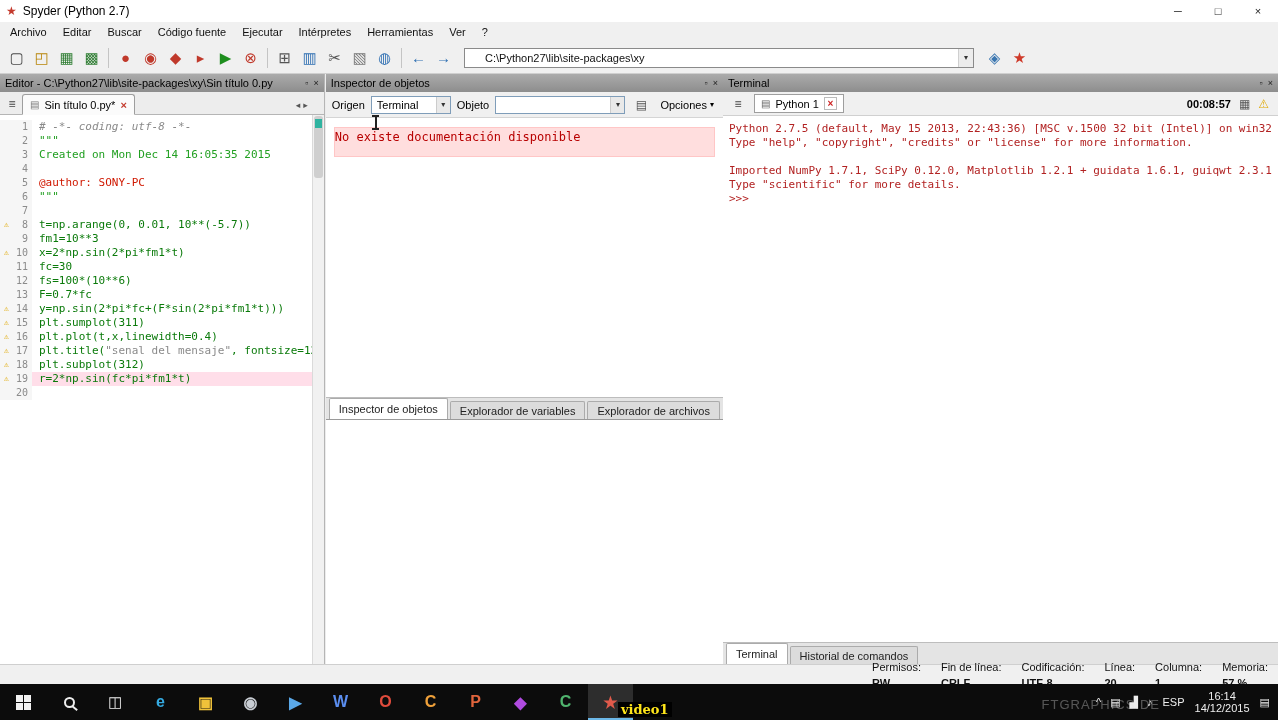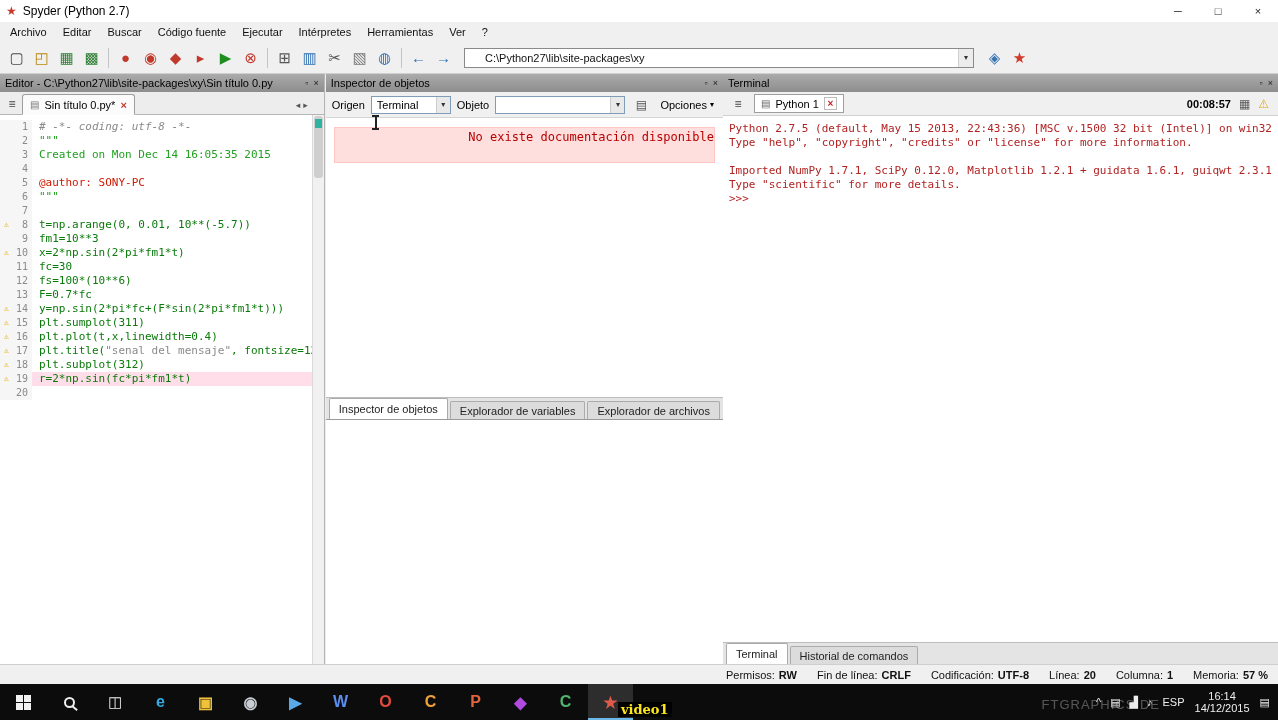--- a/index.html
+++ b/index.html
@@ -62,41 +62,41 @@
   
   .insp { height:346px; display:flex; flex-direction:column; border-bottom:1px solid #9a9a9a; }
   .insp-controls { height:26px; background:#f0f0f0; border-bottom:1px solid #d5d5d5; display:flex; align-items:center; gap:6px; padding:0 6px; font-size:11px; flex:0 0 auto; }
   .combo { background:#fff; border:1px solid #7f9db9; height:18px; display:flex; align-items:center; padding-left:5px; font-size:11px; }
   .combo .caret { margin-left:auto; width:14px; height:16px; background:#e9e9e9; border-left:1px solid #ccc; display:flex; align-items:center; justify-content:center; font-size:8px; color:#333; }
   .combo.origin { width:80px; }
   .combo.object { flex:1; }
   .icon-btn { width:20px; height:20px; display:flex; align-items:center; justify-content:center; font-size:12px; color:#555; }
   .options-btn { display:flex; align-items:center; gap:3px; padding:0 3px; font-size:11px; }
   .doc { flex:1; background:#fff; padding-top:9px; }
-  .doc-msg { margin:0 8px; background:#ffdede; border:1px solid #ffc6c6; color:#b80000; text-align:right; font-size:12px; height:36px; line-height:19px; font-family:"DejaVu Sans Mono", monospace; }
+  .doc-msg { margin:0 8px; background:#ffdede; border:1px solid #ffc6c6; color:#b80000; text-align:left; font-size:12px; height:30px; line-height:19px; font-family:"DejaVu Sans Mono", monospace; }
   .ptabs { height:22px; background:#e4e4e4; display:flex; align-items:flex-end; gap:2px; padding:0 3px; border-top:1px solid #bdbdbd; flex:0 0 auto; }
   .ptab { height:18px; line-height:18px; padding:0 9px; font-size:11px; background:#dcdcdc; border:1px solid #ababab; border-bottom:none; border-radius:2px 2px 0 0; color:#222; white-space:nowrap; }
   .ptab.active { background:#fff; height:21px; line-height:21px; }
 
   
   .term { flex:1; display:flex; flex-direction:column; }
   .term-tabrow { height:24px; background:#f0f0f0; border-bottom:1px solid #d0d0d0; display:flex; align-items:center; gap:6px; padding:0 5px; font-size:11px; flex:0 0 auto; }
   .term-tab { background:#fff; border:1px solid #9e9e9e; height:19px; display:flex; align-items:center; gap:5px; padding:0 6px; }
   .term-tab-icon { color:#666; font-size:10px; }
   .term-close { color:#cc1f1f; font-weight:bold; font-size:10px; border:1px solid #bbb; width:13px; height:13px; line-height:11px; text-align:center; background:#fff; }
   .term-right { margin-left:auto; display:flex; align-items:center; gap:8px; padding-right:4px; }
   .term-time { font-weight:bold; font-size:11px; }
   .term-ico { font-size:12px; color:#555; }
   .term-warnico { color:#e0a800; font-size:12px; }
   .term-content { flex:1; background:#fff; padding:6px; font-family:"DejaVu Sans Mono", monospace; font-size:11px; color:#b22222; overflow:hidden; }
   .tline { height:14px; white-space:pre; }
 
   
   .statusbar { height:20px; background:#f0f0f0; border-top:1px solid #cfcfcf; display:flex; align-items:center; justify-content:flex-end; gap:20px; padding-right:10px; font-size:11px; color:#111; flex:0 0 auto; }
-  .sb-item { display:flex; gap:4px; }
+  .sb-item { display:flex; gap:4px;flex-direction:column; }
   .sb-value { font-weight:bold; }
 
   
   .taskbar { height:36px; background:#0c0c0c; display:flex; align-items:stretch; flex:0 0 auto; }
   .tb-btn { width:46px; display:flex; align-items:center; justify-content:center; color:#fff; }
   .winlogo { display:grid; grid-template-columns:7px 7px; grid-template-rows:7px 7px; gap:1px; }
   .winlogo i { background:#f2f2f2; display:block; }
   .searchglyph { position:relative; width:11px; height:11px; border:2px solid #eee; border-radius:50%; }
   .searchglyph::after { content:""; position:absolute; right:-5px; bottom:-3px; width:7px; height:2px; background:#eee; transform:rotate(40deg); }
   .taskview-glyph { color:#eee; font-size:15px; }

